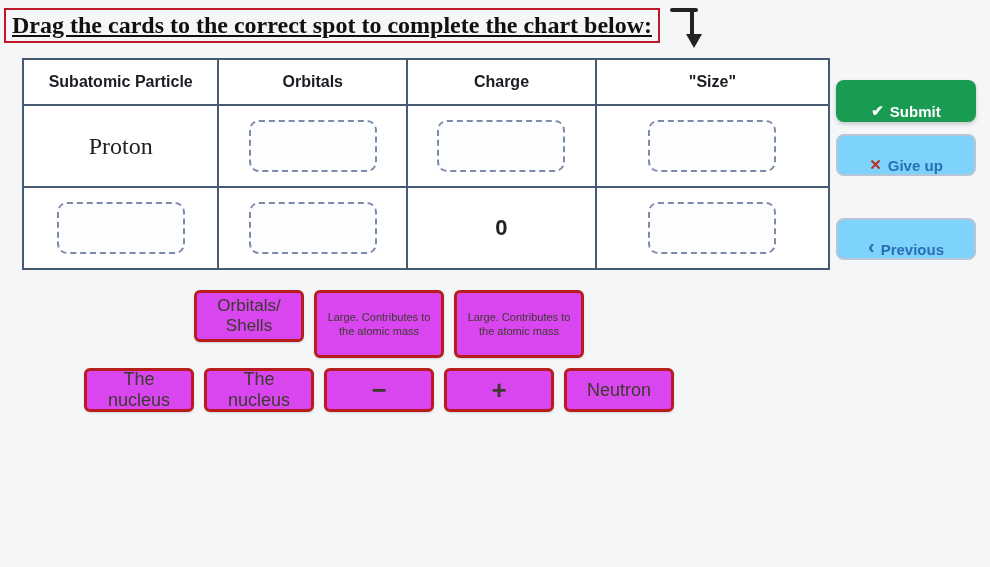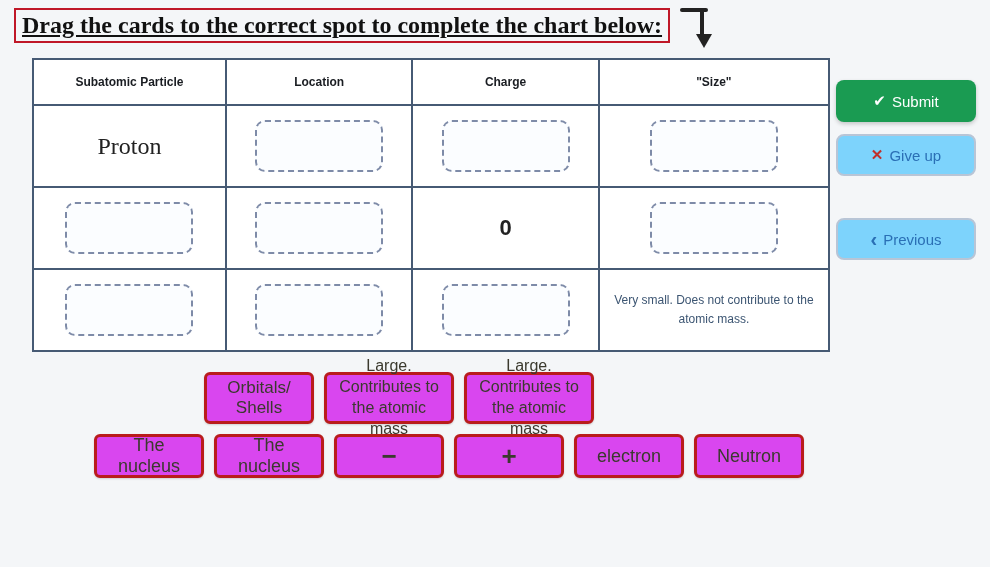--- a/index.html
+++ b/index.html
@@ -1,43 +1,43 @@
 <!DOCTYPE html>
 <html><head>
 <meta charset="utf-8">
 <style>
 *{margin:0;padding:0;box-sizing:border-box}
 body{font-family:Arial,Helvetica,sans-serif;background:#f4f6f8;width:990px;height:567px;position:relative;overflow:hidden}
-.page{display:flex;gap:24px;padding:8px 14px 0 14px;height:100%}
+.page{display:flex;gap:24px;padding:8px 14px 0 4px;height:100%}
 .main{flex:1;display:flex;flex-direction:column}
 .side{width:140px;display:flex;flex-direction:column;gap:12px;padding-top:72px}
 .instr-row{display:flex;align-items:flex-start;gap:6px;margin-bottom:8px}
 .instruction{border:2px solid #c01828;color:#111;font-size:24px;font-weight:bold;padding:2px 6px;display:inline-block;font-family:Georgia,'Times New Roman',serif;text-decoration:underline}
 .arrow-wrap{display:flex;flex-direction:column;align-items:flex-end;margin-left:4px}
 .arr-stem{width:28px;height:4px;background:#222;border-radius:2px}
 .arr-down{width:0;height:0;border-left:8px solid transparent;border-right:8px solid transparent;border-top:14px solid #222;margin-right:-4px;margin-top:-2px}
 .arr-vert{width:4px;height:24px;background:#222;margin-right:4px}
 table.chart{border-collapse:collapse;width:100%;margin-left:18px;margin-top:2px;background:#fff}
 table.chart th,table.chart td{border:2px solid #465a74;padding:0;text-align:center;vertical-align:middle}
-table.chart th{height:46px;font-size:12px;font-weight:bold;color:#1a1d22}
+table.chart th{height:46px;font-size:16px;font-weight:bold;color:#1a1d22}
 table.chart td{height:82px}
 .col-p{width:176px}.col-l{width:170px}.col-c{width:170px}.col-s{width:210px}
 .fixed-text{font-size:24px;color:#222;font-family:Georgia,'Times New Roman',serif}
 .small-note{font-size:12px;color:#3c5572;line-height:1.6;padding:6px}
 .big-sym{font-size:22px;font-weight:bold;color:#222}
 .slot{width:128px;height:52px;border:2px dashed #7e8ba8;border-radius:10px;margin:0 auto;background:#fbfdff}
 .card-tray{margin-top:20px;margin-left:190px;display:flex;flex-direction:column;gap:10px}
 .row{display:flex;gap:10px;align-items:stretch}
 .card{background:#d946ef;border:3px solid #b91c1c;border-radius:6px;display:flex;align-items:center;justify-content:center;text-align:center;padding:4px 8px;color:#3b3a2e;cursor:grab;box-shadow:0 1px 2px rgba(0,0,0,.15)}
 .card.md{width:110px;height:52px;font-size:17px;line-height:1.15}
-.card.sm{width:130px;height:52px;font-size:16px;line-height:1.3}
+.card.sm{width:130px;height:68px;font-size:11px;line-height:1.3}
 .card.lg{width:110px;height:44px;font-size:18px}
 .card.sym{font-size:26px;font-weight:bold}
 .row2-offset{margin-left:-110px}
-.btn{display:flex;align-items:center;justify-content:center;gap:6px;border-radius:8px;height:42px;font-size:15px;font-weight:400;cursor:pointer;border:2px solid transparent}
+.btn{display:flex;align-items:flex-end;justify-content:center;gap:6px;border-radius:8px;height:42px;font-size:15px;font-weight:700;cursor:pointer;border:2px solid transparent}
 .submit{background:#1a9b52;color:#fff;box-shadow:0 2px 4px rgba(0,0,0,.2)}
 .outline{background:#7dd3fc;color:#2a6fb5;border-color:#b8c5d6}
 .outline .ic{font-weight:bold}
 .giveup .ic{color:#c0302a}
 .gap-sep{height:18px}
 .check::before{content:"✔";color:#fff}
 .ic-x::before{content:"✕"}
 .ic-prev::before{content:"‹";font-size:20px}
 .ic-skip::before{content:"›";font-size:20px}
 .ic-ov::before{content:"🔍";font-size:14px}
@@ -54,21 +54,21 @@
         <span class="arr-stem"></span>
         <span class="arr-vert"></span>
         <span class="arr-down"></span>
       </span>
     </div>
 
     <table class="chart">
       <tbody>
           <tr>
         <th class="col-p">Subatomic Particle</th>
-        <th class="col-l">Location</th>
+        <th class="col-l">Orbitals</th>
         <th class="col-c">Charge</th>
         <th class="col-s">"Size"</th>
       </tr>
       <tr>
         <td><span class="fixed-text">Proton</span></td>
         <td>
               <div class="slot"></div>
             </td>
         <td>
               <div class="slot"></div>
@@ -82,49 +82,34 @@
               <div class="slot"></div>
             </td>
         <td>
               <div class="slot"></div>
             </td>
         <td><span class="big-sym">0</span></td>
         <td>
               <div class="slot"></div>
             </td>
       </tr>
-      <tr>
-        <td>
-              <div class="slot"></div>
-            </td>
-        <td>
-              <div class="slot"></div>
-            </td>
-        <td>
-              <div class="slot"></div>
-            </td>
-        <td>
-              <div class="small-note">Very small. Does not contribute to the atomic mass.</div>
-            </td>
-      </tr>
     </tbody>
       </table>
 
     <div class="card-tray">
       <div class="row">
         <div class="card md">Orbitals/ Shells</div>
         <div class="card sm">Large. Contributes to the atomic mass</div>
         <div class="card sm">Large. Contributes to the atomic mass</div>
       </div>
       <div class="row row2-offset">
         <div class="card lg">The nucleus</div>
         <div class="card lg">The nucleus</div>
         <div class="card lg sym">−</div>
         <div class="card lg sym">+</div>
-        <div class="card lg">electron</div>
         <div class="card lg">Neutron</div>
       </div>
     </div>
   </div>
 
   <div class="side">
     <div class="btn submit">
       <span class="check"></span>
       <span>Submit</span>
     </div>

